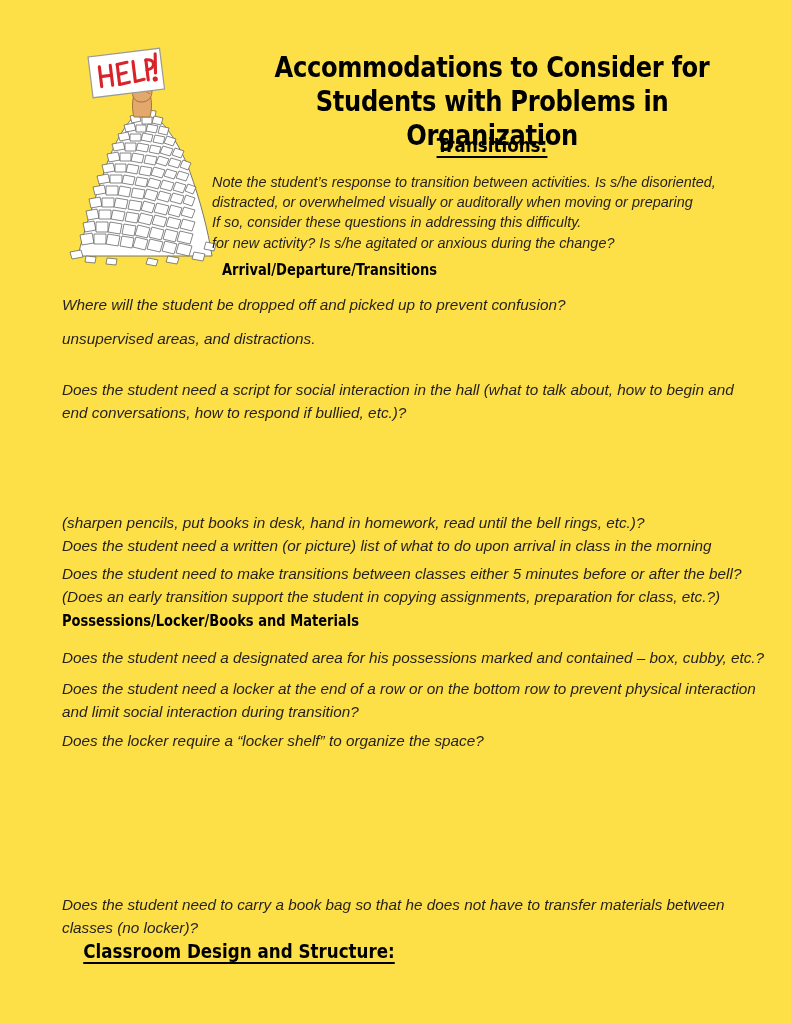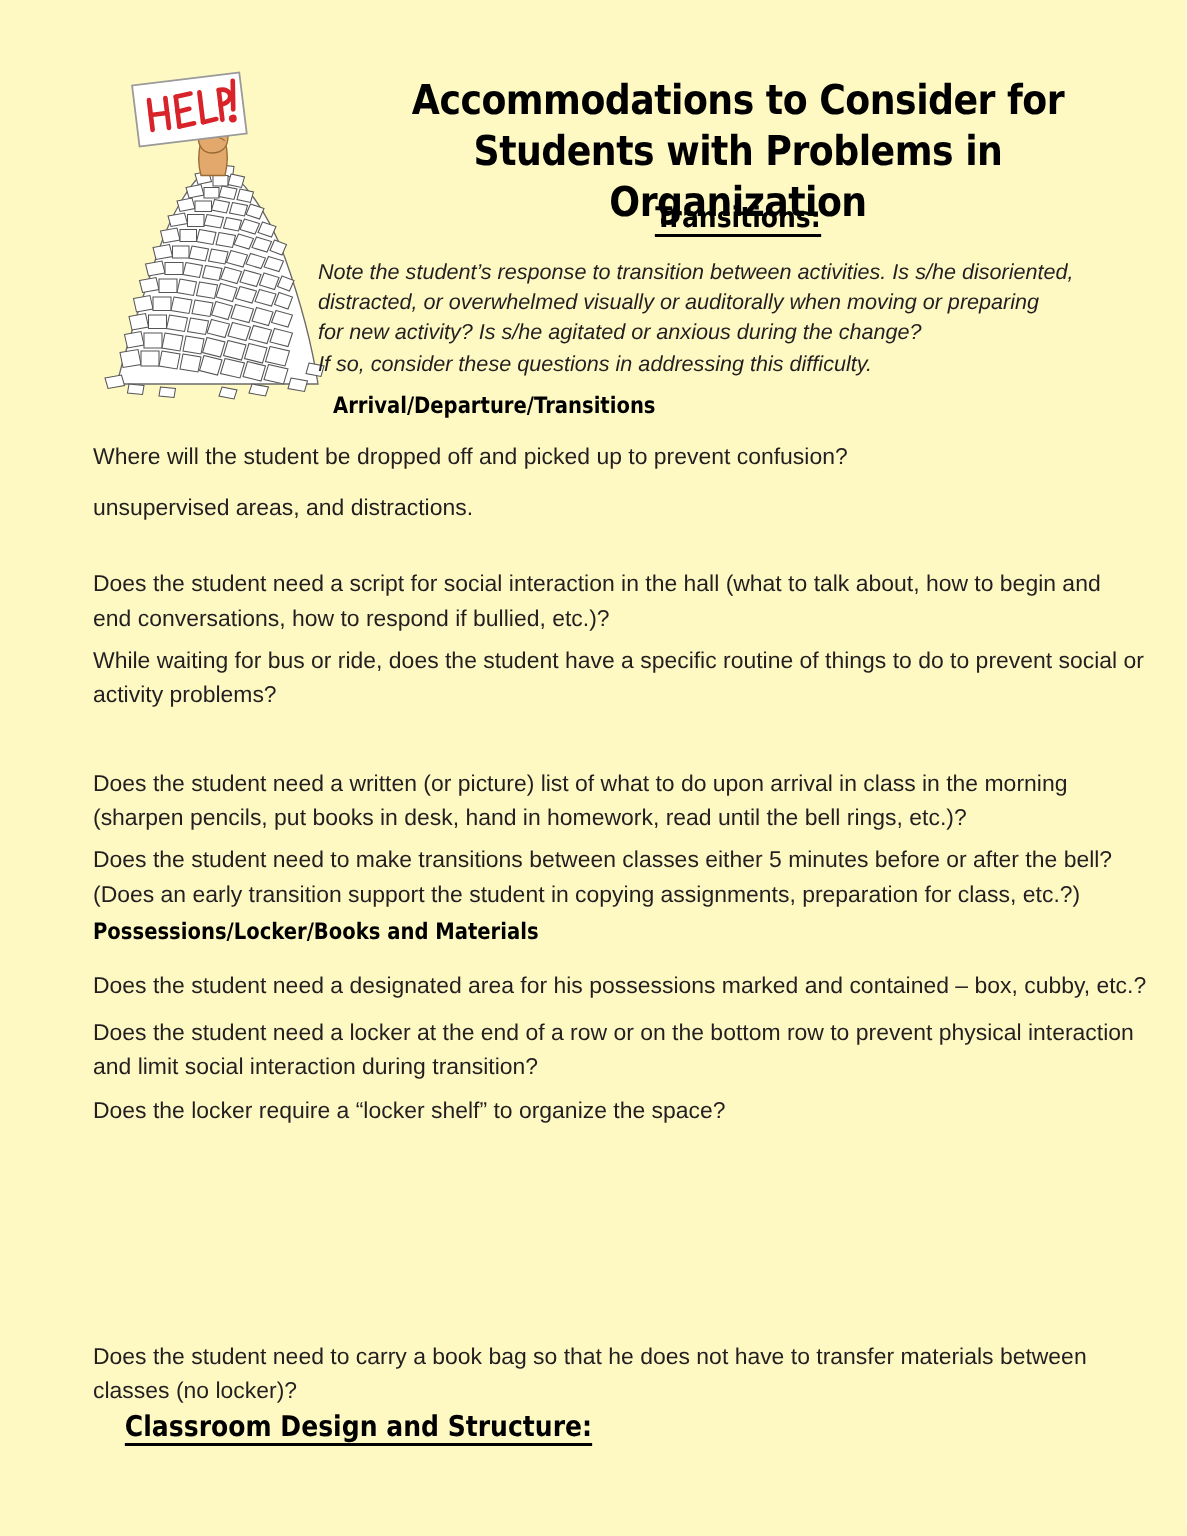--- a/index.html
+++ b/index.html
@@ -12,21 +12,21 @@
     height: 1024px;
     position: relative;
     overflow: hidden;
     font-family: "Liberation Sans", sans-serif;
     color: #231f20;
   }
 
   .page {
     position: absolute;
     inset: 0;
-    background: #fef9c3;
+    background: #fde047;
   }
 
   
   .clipart {
     position: absolute;
     left: 62px;
     top: 46px;
     width: 165px;
     height: 230px;
   }
@@ -114,20 +114,21 @@
   }
 
   
   .body-para {
     position: absolute;
     left: 62px;
     width: 672px;
     font-size: 15.3px;
     line-height: 22.6px;
     color: #231f20;
+    font-style: italic;
   }
   .body-para .ln { display: block; white-space: nowrap; }
 </style>
 </head>
 <body>
 
 <div class="page">
 
   <div class="clipart">
     <svg viewBox="0 0 165 230" xmlns="http://www.w3.org/2000/svg">
@@ -287,50 +288,46 @@
     <div class="doc-title">Students with Problems in Organization</div>
   </div>
 
   <div class="section-title-center">
     <span>Transitions:</span>
   </div>
 
   <div class="intro">
     <div>Note the student’s response to transition between activities. Is s/he disoriented,</div>
     <div>distracted, or overwhelmed visually or auditorally when moving or preparing</div>
+    <div>If so, consider these  questions in addressing this difficulty.</div>
     <div>for new activity? Is s/he agitated or anxious during the change?</div>
-    <div>If so, consider these  questions in addressing this difficulty.</div>
   </div>
 
   <div class="sec-head sec-head-arrival">Arrival/Departure/Transitions</div>
 
   <div class="sec-head sec-head-possessions">Possessions/Locker/Books and Materials</div>
 
   <div class="body-para" style="top:294px">
     <span class="ln">Where will the student be dropped off and picked up to prevent confusion?</span>
   </div>
 
   <div class="body-para" style="top:328px">
     <span class="ln">unsupervised areas, and distractions.</span>
   </div>
 
   <div class="body-para" style="top:379px">
     <span class="ln">Does the student need a script for social interaction in the hall (what to talk about, how to begin and</span>
     <span class="ln">end conversations, how to respond if bullied, etc.)?</span>
   </div>
 
-  <div class="body-para" style="top:430px">
-    <span class="ln">While waiting for bus or ride, does the student have a specific routine of things to do to prevent social or</span>
-    <span class="ln">activity problems?</span>
-  </div>
 
 
   <div class="body-para" style="top:512px">
+    <span class="ln">(sharpen pencils, put books in desk, hand in homework, read until the bell rings, etc.)?</span>
     <span class="ln">Does the student need a written (or picture) list of what to do upon arrival in class in the morning</span>
-    <span class="ln">(sharpen pencils, put books in desk, hand in homework, read until the bell rings, etc.)?</span>
   </div>
 
   <div class="body-para" style="top:563px">
     <span class="ln">Does the student need to make transitions between classes either 5 minutes before or after the bell?</span>
     <span class="ln">(Does an early transition support the student in copying assignments, preparation for class, etc.?)</span>
   </div>
 
   <div class="body-para" style="top:647px">
     <span class="ln">Does the student need a designated area for his possessions marked and contained – box, cubby, etc.?</span>
   </div>

